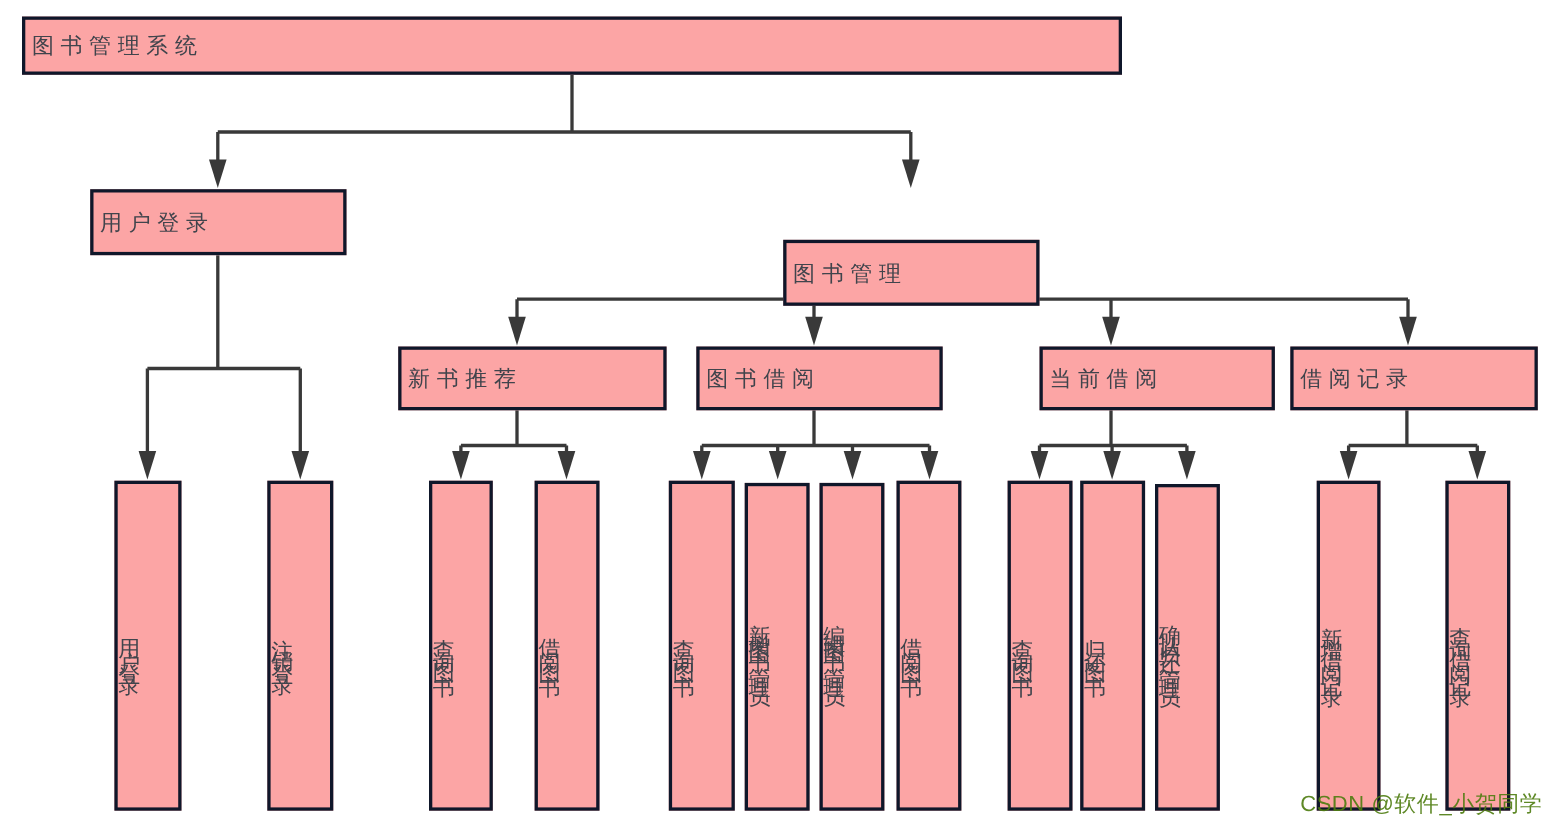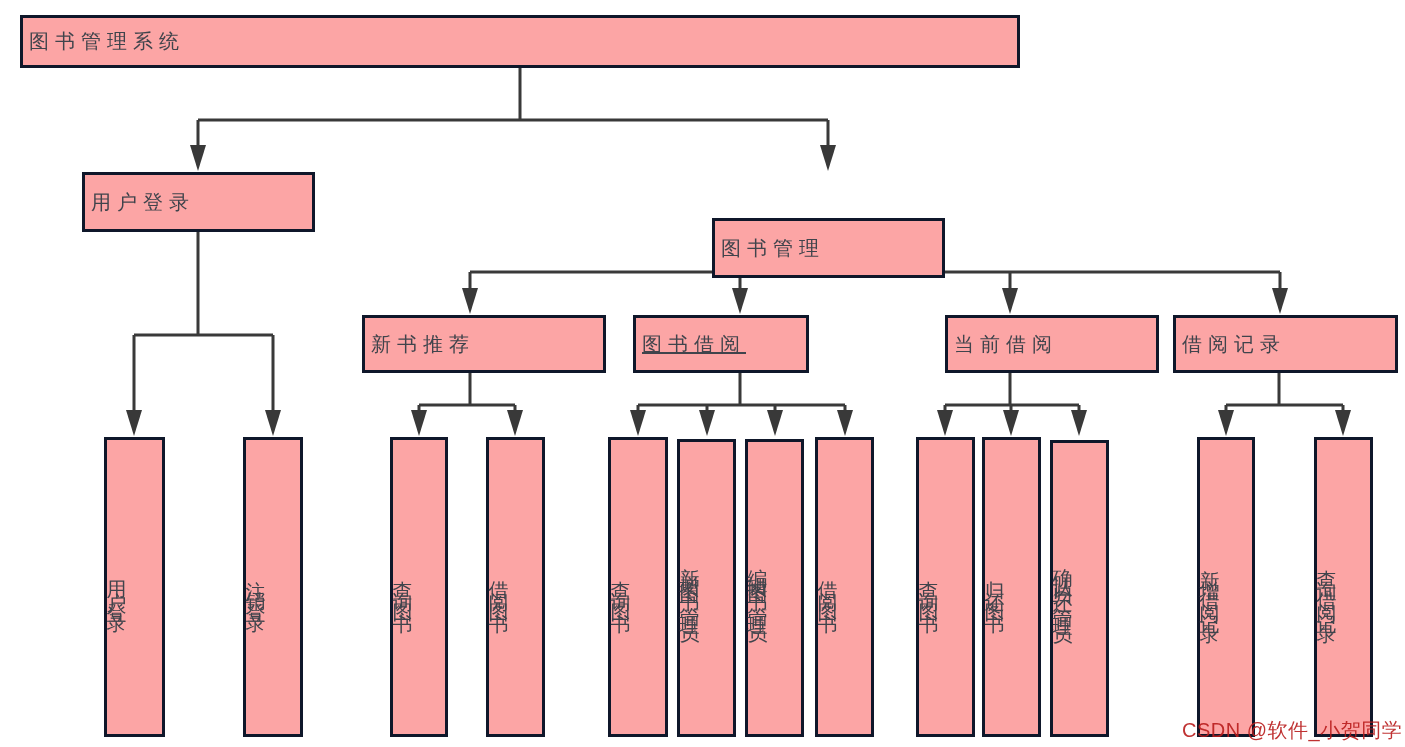--- a/index.html
+++ b/index.html
@@ -41,21 +41,21 @@
     letter-spacing: 11px;
     white-space: nowrap;
   }
   .node .vlabel.tight { letter-spacing: 8px; }
   .watermark {
     position: absolute;
     left: 1182px;
     top: 717px;
     z-index: 3;
     font-size: 20px;
-    color: #b91c1c;
+    color: #4d7c0f;
     opacity: 0.9;
     white-space: nowrap;
     letter-spacing: 0.5px;
   }
 </style>
 </head>
 <body>
 
 <div class="canvas">
 
@@ -106,21 +106,21 @@
   <div class="node" style="left:82px; top:172px; width:233px; height:60px;">
     <span class="hlabel">用户登录</span>
   </div>
   <div class="node" style="left:712px; top:172px; width:233px; height:60px;margin-top:46px;">
     <span class="hlabel">图书管理</span>
   </div>
 
   <div class="node" style="left:362px; top:315px; width:244px; height:58px;">
     <span class="hlabel">新书推荐</span>
   </div>
-  <div class="node" style="left:633px; top:315px; width:176px; height:58px;text-decoration:underline;">
+  <div class="node" style="left:633px; top:315px; width:224px; height:58px;">
     <span class="hlabel">图书借阅</span>
   </div>
   <div class="node" style="left:903px; top:315px; width:214px; height:58px;margin-left:42px;">
     <span class="hlabel">当前借阅</span>
   </div>
   <div class="node" style="left:1173px; top:315px; width:225px; height:58px;">
     <span class="hlabel">借阅记录</span>
   </div>
 
   <div class="node" style="left:104px; top:437px; width:61px; height:300px;">

